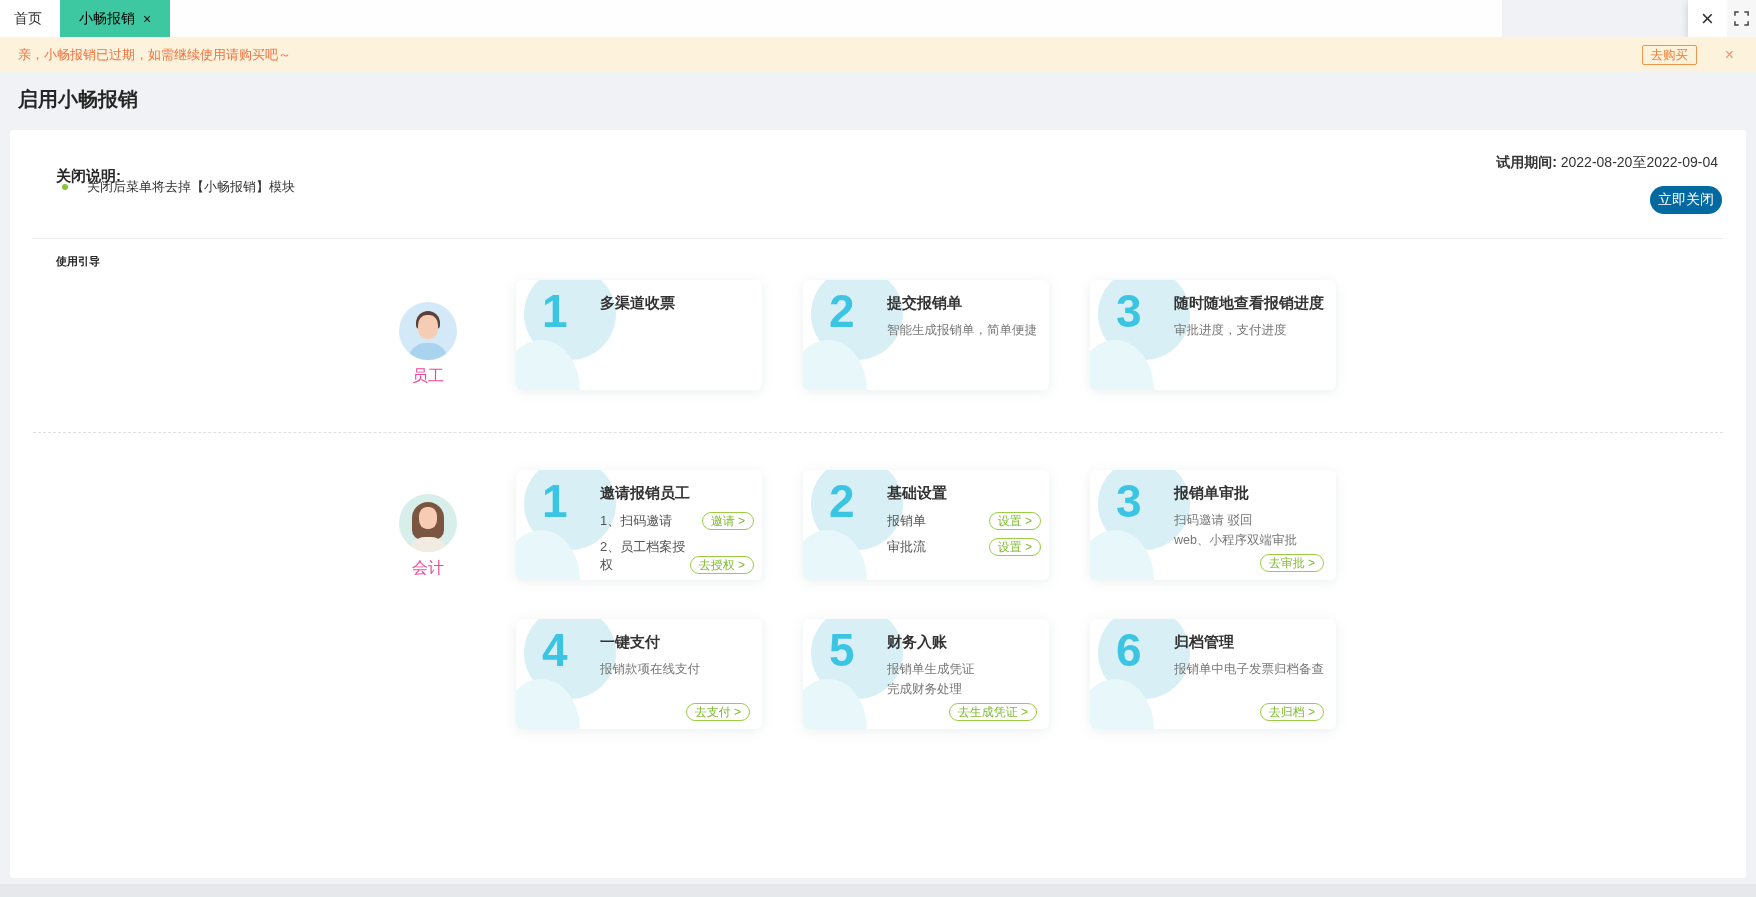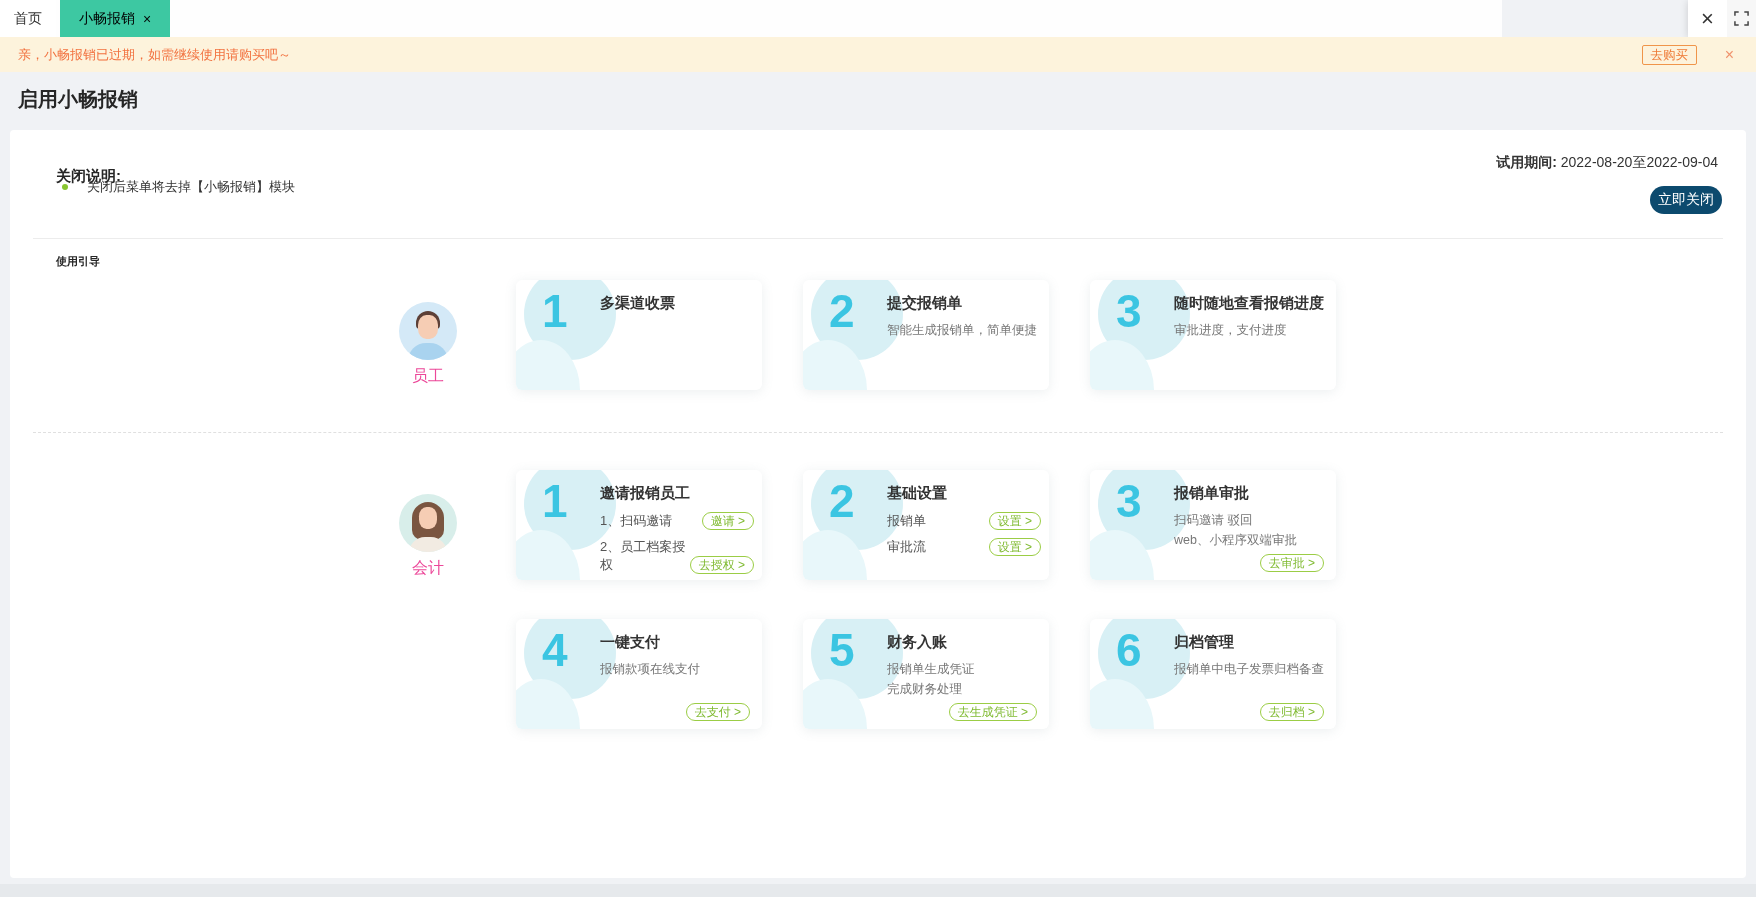--- a/index.html
+++ b/index.html
@@ -32,21 +32,21 @@
   
   .main-card { position:absolute; left:10px; top:130px; width:1736px; height:748px; background:#fff; border-radius:4px; }
   .bottom-strip { position:absolute; left:0; top:884px; width:1756px; height:13px; background:#e6e9ec; }
 
   .close-heading { position:absolute; left:46px; top:22px; font-size:15px; font-weight:bold; color:#262626;margin-top:15px; }
   .bullet-row { position:absolute; left:52px; top:48px; display:flex; align-items:center; gap:19px; }
   .bullet-dot { width:6px; height:6px; border-radius:50%; background:#88c530; }
   .bullet-text { font-size:13px; color:#333; }
   .trial { position:absolute; right:28px; top:24px; font-size:14px; color:#333;margin-left:30px; }
   .trial b { font-weight:bold; }
-  .close-now-btn { position:absolute; right:24px; top:56px; width:72px; height:28px; background:#0c4a6e; color:#fff;
+  .close-now-btn { position:absolute; right:24px; top:56px; width:72px; height:28px; background:#0369a1; color:#fff;
                    border:none; border-radius:14px; font-size:14px; cursor:pointer; }
   .divider { position:absolute; left:23px; right:23px; top:108px; border-top:1px solid #ececec; }
   .guide-heading { position:absolute; left:46px; top:124px; font-size:11px; font-weight:bold; color:#262626; }
   .dashed-divider { position:absolute; left:23px; right:23px; top:302px; border-top:1px dashed #e0e0e0; }
 
   
   .avatar { position:absolute; width:58px; height:58px; border-radius:50%; overflow:hidden; }
   .av-emp { left:389px; top:172px; background:#d4e9f7; }
   .av-acct { left:389px; top:364px; background:#d8eeea; }
   .av-hair-m { position:absolute; left:17px; top:9px; width:24px; height:18px; background:#5d4037; border-radius:12px 12px 4px 4px; }

